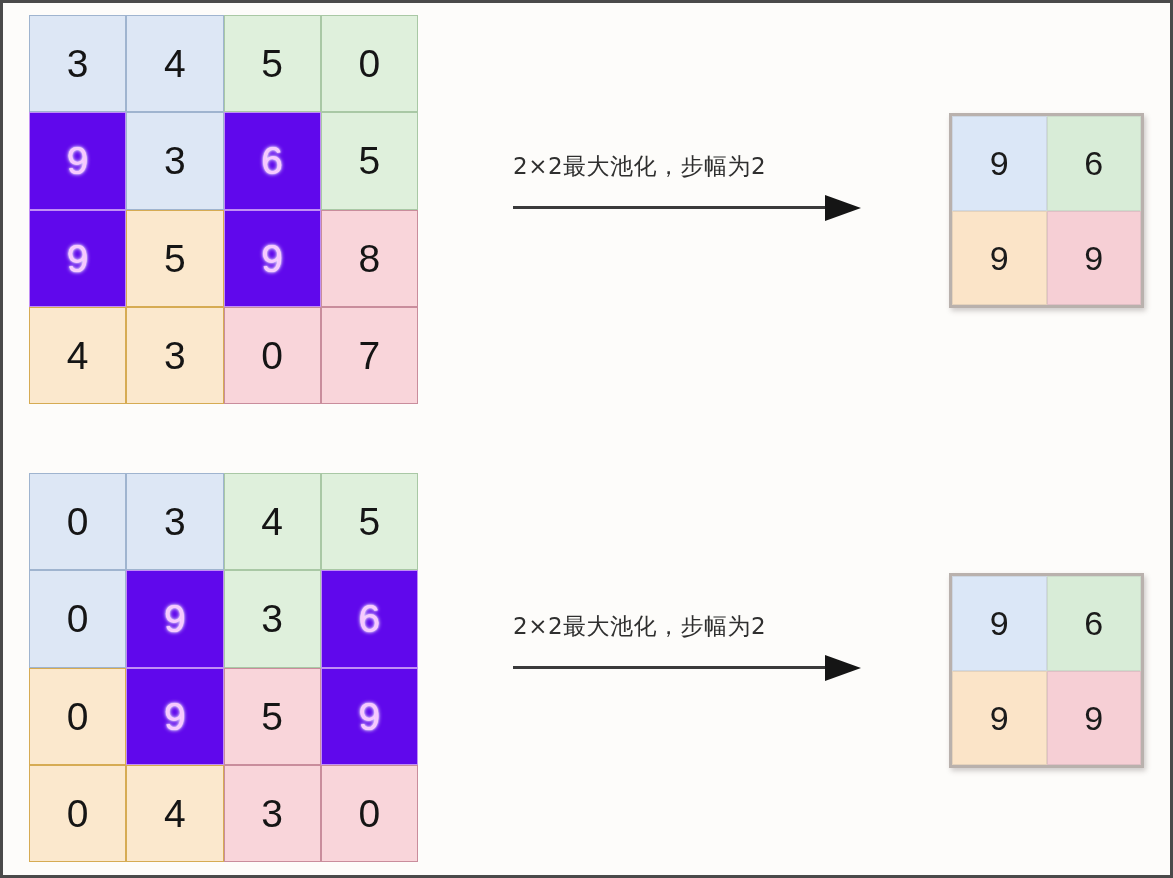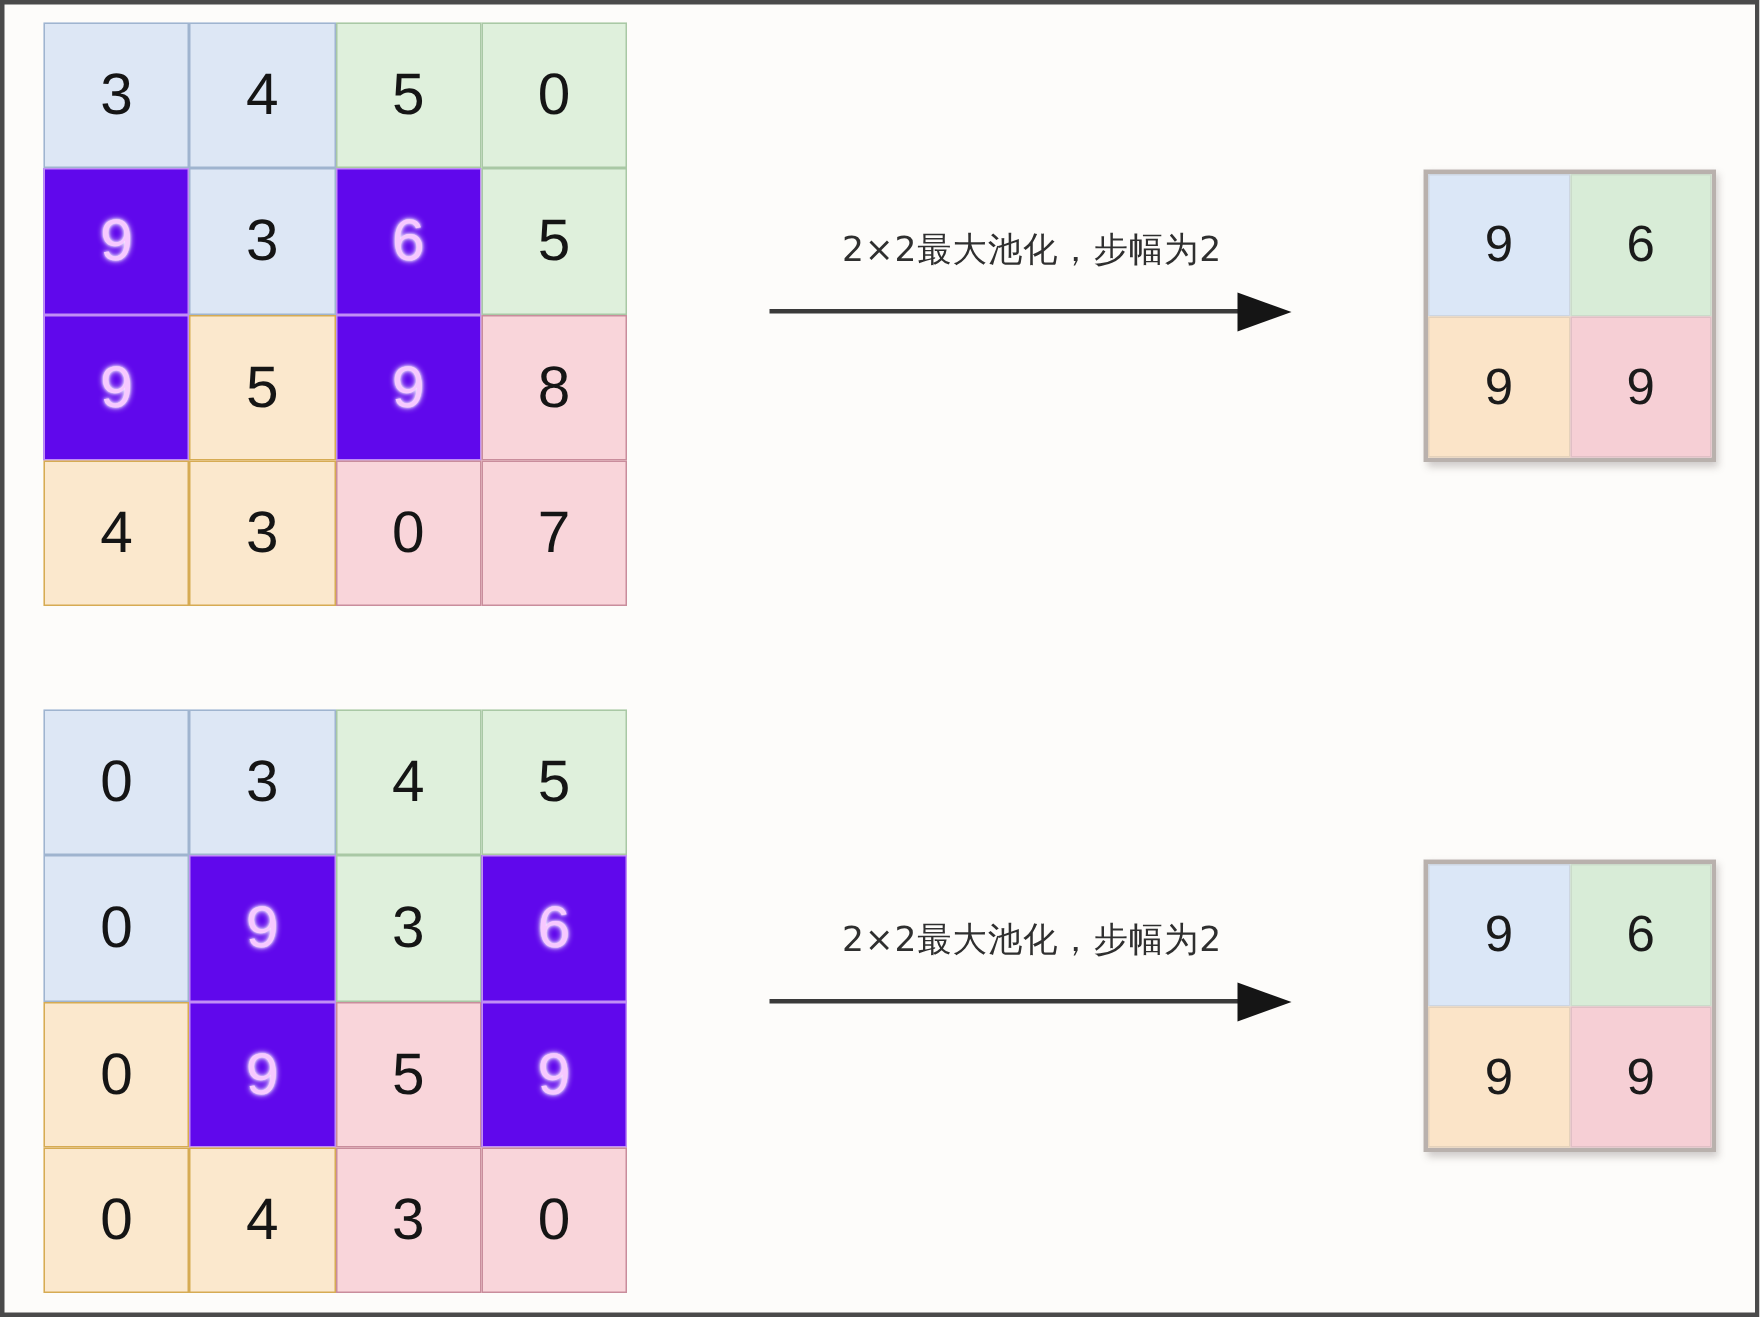--- a/index.html
+++ b/index.html
@@ -87,21 +87,20 @@
   .arrow-group {
     position: absolute;
     width: 350px;
     height: 92px;
   }
   .arrow-label {
     position: absolute;
     left: 0;
     top: 0;
     width: 100%;
-    text-align: center;
     font-family: "DejaVu Sans", "Liberation Sans", sans-serif;
     font-size: 23px;
     color: #2f2f2f;
     white-space: nowrap;
     letter-spacing: 0.5px;
   }
   .arrow-line {
     position: absolute;
     left: 0;
     top: 55px;

